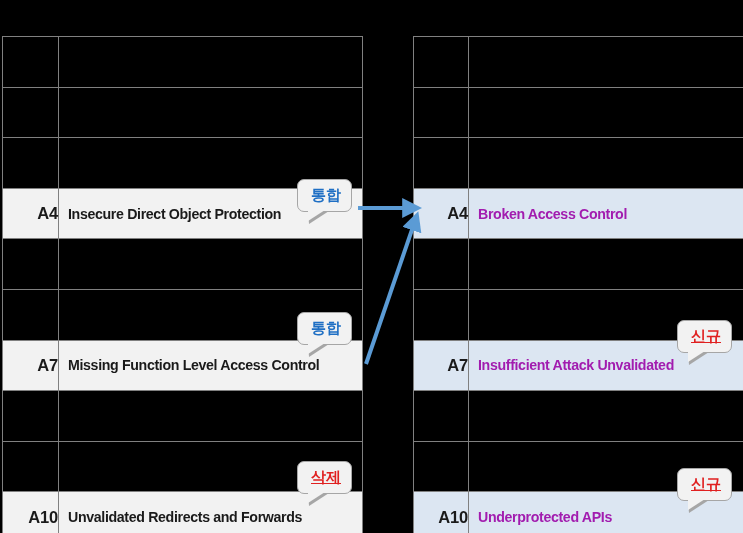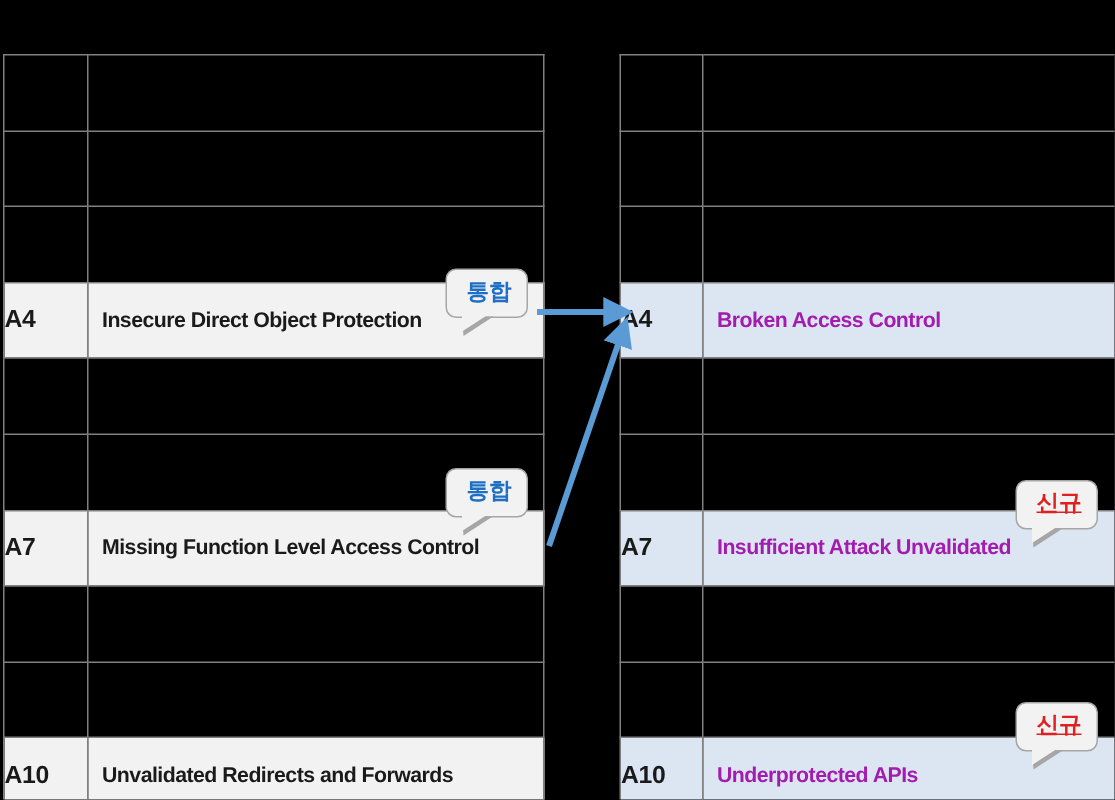--- a/index.html
+++ b/index.html
@@ -48,21 +48,21 @@
   
   #right-table {
     left: 413px;
     top: 36px;
     width: 330px;
   }
   #right-table col.c-id { width: 55px; }
   #right-table col.c-name { width: 275px; }
 
   td.id-cell {
-    text-align: left;
+    text-align: right;
     font-weight: bold;
     font-size: 16.5px;
     color: #1a1a1a;
     letter-spacing: -0.2px;
   }
   td.name-cell {
     padding-left: 9px;
     font-weight: bold;
     font-size: 14.2px;
     letter-spacing: -0.35px;
@@ -237,20 +237,24 @@
   <div class="callout blue" style="left:297px; top:179px; width:55px; height:33px;">
     <span>통합</span>
     <span class="tail"></span>
   </div>
 
   <div class="callout blue" style="left:297px; top:312px; width:55px; height:33px;">
     <span>통합</span>
     <span class="tail"></span>
   </div>
 
+  <div class="callout red" style="left:297px; top:461px; width:55px; height:33px;">
+    <span>삭제</span>
+    <span class="tail"></span>
+  </div>
 
   <div class="callout red" style="left:677px; top:320px; width:55px; height:33px;">
     <span>신규</span>
     <span class="tail"></span>
   </div>
 
   <div class="callout red" style="left:677px; top:468px; width:55px; height:33px;">
     <span>신규</span>
     <span class="tail"></span>
   </div>

